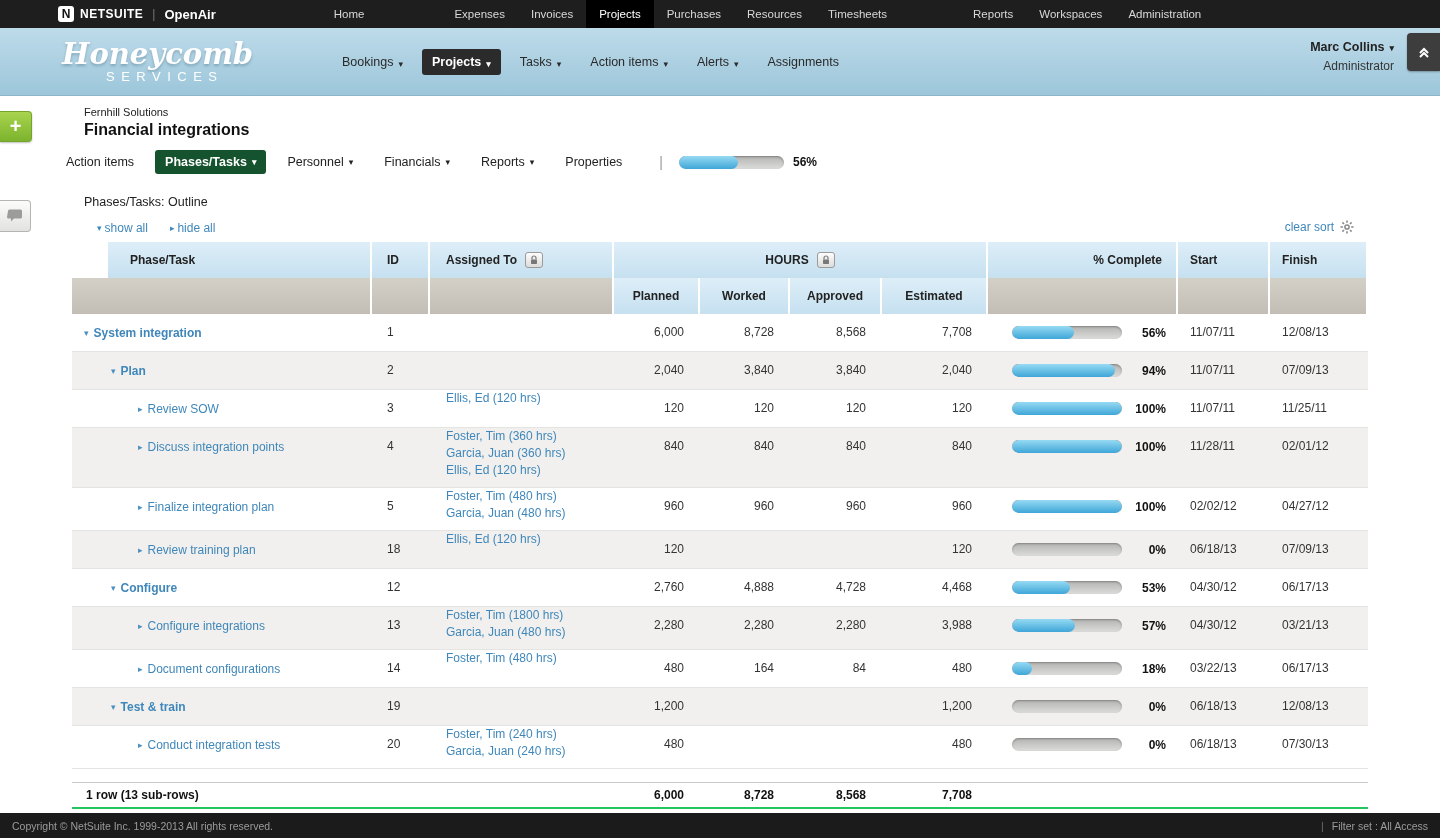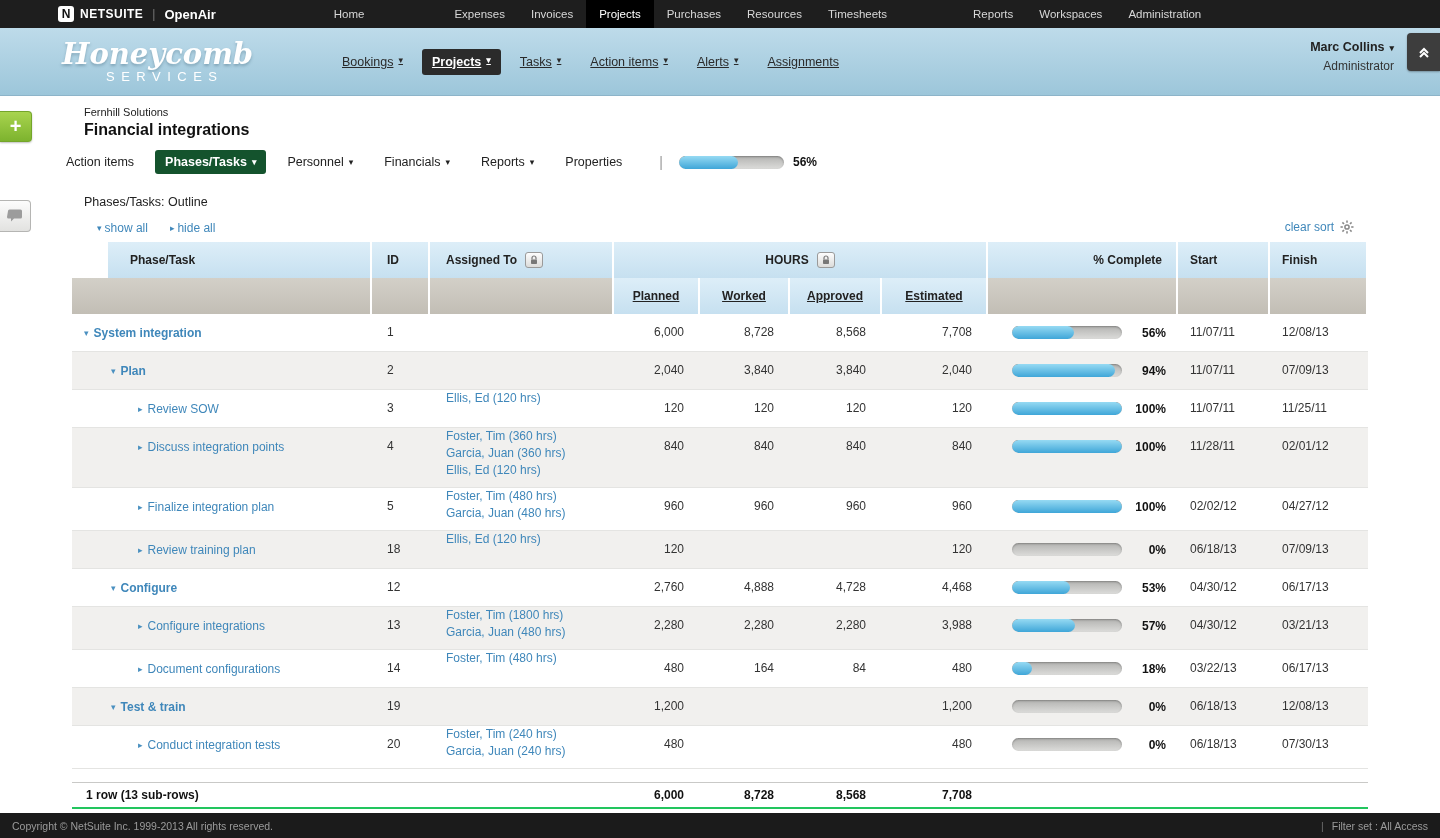--- a/index.html
+++ b/index.html
@@ -18,21 +18,21 @@
   .topnav-item.active { background: #000; color: #fff; }
   .topnav-item:nth-child(1) { margin-right: 64px; }
   .topnav-item:nth-child(7) { margin-right: 60px; }
 
   
   .bluebar { height: 68px; background: linear-gradient(#bedbea, #9cc6da); position: relative; display: flex; align-items: center; border-bottom: 1px solid #8db4c9; }
   .logo { margin-left: 62px; width: 152px; color: #fff; cursor: pointer; }
   .logo-script { font-family: "DejaVu Serif", serif; font-style: italic; font-weight: bold; font-size: 29px; line-height: 30px; text-shadow: 0 2px 3px rgba(50,85,105,.35); }
   .logo-sub { font-size: 13px; letter-spacing: 6.5px; margin-left: 44px; color: #fff; }
   .subnav { display: flex; align-items: center; margin-left: 118px; }
-  .subnav-item { display: flex; align-items: flex-start; padding: 6px 10px; margin-right: 9px; font-size: 12.5px; color: #2a2a2a; cursor: pointer; border-radius: 3px; white-space: nowrap; text-decoration: underline; }
+  .subnav-item { display: flex; align-items: flex-end; padding: 6px 10px; margin-right: 9px; font-size: 12.5px; color: #2a2a2a; cursor: pointer; border-radius: 3px; white-space: nowrap; }
   .caret { font-size: 9px; margin-left: 5px; }
   .subnav-item.active { background: #2b2b2b; color: #fff; font-weight: bold; }
   .userbox { position: absolute; right: 46px; top: 12px; text-align: right; color: #222; }
   .user-name { font-size: 12.5px; font-weight: bold; cursor: pointer; }
   .user-role { font-size: 12px; margin-top: 5px; color: #333; }
   .collapse-btn { position: absolute; right: 0; top: 5px; width: 33px; height: 38px; background: #3d3d3d; border-radius: 4px 0 0 4px; display: flex; align-items: center; justify-content: center; cursor: pointer; box-shadow: 0 1px 2px rgba(0,0,0,.3); }
 
   
   .add-btn { position: absolute; left: 0; top: 111px; width: 32px; height: 31px; background: linear-gradient(#a8d44e, #7db32e); border: 1px solid #74a52a; border-left: none; border-radius: 0 4px 4px 0; color: #fff; font-size: 20px; font-weight: bold; display: flex; align-items: center; justify-content: center; cursor: pointer; box-shadow: 0 1px 2px rgba(0,0,0,.25); z-index: 30; }
   .chat-btn { position: absolute; left: 0; top: 200px; width: 31px; height: 32px; background: linear-gradient(#fcfcfc, #e2e2e0); border: 1px solid #b5b5b3; border-left: none; border-radius: 0 4px 4px 0; display: flex; align-items: center; justify-content: center; cursor: pointer; z-index: 30; }
@@ -64,21 +64,21 @@
   .tgrid { display: grid; grid-template-columns: 300px 58px 184px 86px 90px 92px 106px 190px 92px 98px; }
   .thead .hcell { height: 36px; background: linear-gradient(#ddeef8, #c6e0f0); border-right: 2px solid #fff; display: flex; align-items: center; font-size: 12px; font-weight: bold; color: #222; }
   .hc-phase { padding-left: 22px; margin-left: 36px; }
   .hc-id { padding-left: 15px; }
   .hc-assigned { padding-left: 16px; }
   .hc-hours { grid-column: 4 / span 4; justify-content: center; }
   .hc-pct { justify-content: flex-end; padding-right: 14px; text-align: center; }
   .hc-start, .hc-finish { padding-left: 12px; }
   .tsub .scell { height: 36px; border-right: 2px solid #fff; display: flex; align-items: center; justify-content: center; font-size: 12px; font-weight: bold; color: #222; }
   .scell.gray { background: linear-gradient(#d3d0c8, #c2beb5); }
-  .scell.blue { background: linear-gradient(#ddeef8, #c6e0f0); text-decoration: underline; }
+  .scell.blue { background: linear-gradient(#ddeef8, #c6e0f0); }
   .lock-btn { display: inline-flex; align-items: center; justify-content: center; width: 18px; height: 16px; margin-left: 8px; background: linear-gradient(#fdfdfd, #dcdcda); border: 1px solid #9a9a9a; border-radius: 3px; cursor: pointer; }
 
   .rows { height: 468px; overflow: hidden; background: #fff; }
   .trow { min-height: 38px; border-bottom: 1px solid #e4e4e2; background: #fff; }
   .trow.alt { background: #f1f0ee; }
   .cell { font-size: 12px; color: #333; padding-top: 11px; }
   .cell-phase { display: flex; align-items: flex-start; padding-top: 12px; padding-bottom: 8px; }
   .tri { color: #4a90c0; font-size: 9px; margin-right: 5px; margin-top: 2px; cursor: pointer; }
   .tlink { color: #3f87ba; cursor: pointer; text-decoration: none; }
   .tlink.grp { font-weight: bold; }

